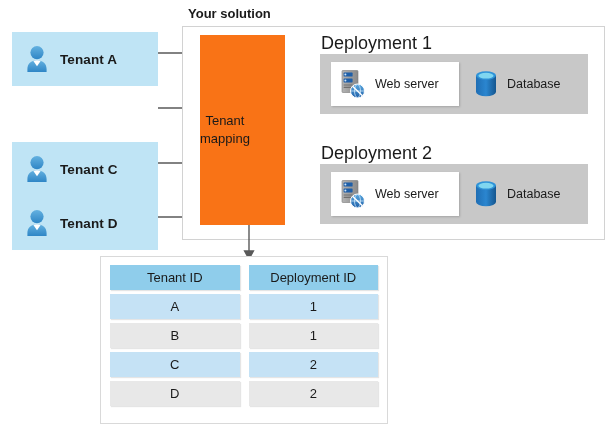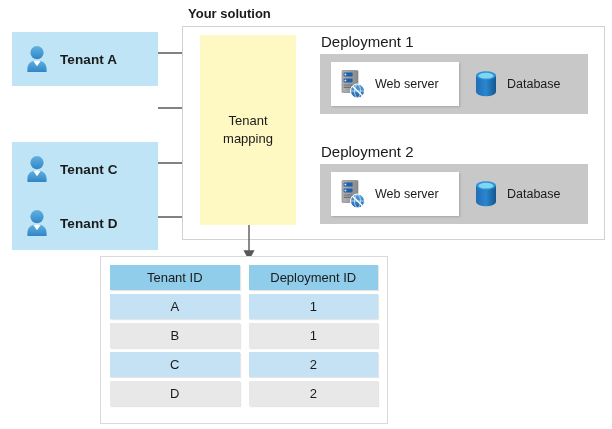--- a/index.html
+++ b/index.html
@@ -63,37 +63,37 @@
     border: 1px solid #d2d2d2;
     background: #ffffff;
     box-sizing: border-box;
   }
 
   
   .mapping-box {
     position: absolute;
     left: 200px;
     top: 35px;
-    width: 96px;
+    width: 85px;
     height: 190px;
-    background: #fef9c3;
-    display: flex;
-    align-items: center;
-    justify-content: center;
+    background: #f97316;
+    display: flex;
+    align-items: center;
+    justify-content: flex-start;
     text-align: center;
     font-size: 13px;
     color: #1a1a1a;
     line-height: 1.35;
     box-sizing: border-box;
   }
 
   
   .deployment-title {
     position: absolute;
-    font-size: 15px;
+    font-size: 18px;
     color: #1a1a1a;
     white-space: nowrap;
   }
   .deployment-box {
     position: absolute;
     left: 320px;
     width: 268px;
     height: 60px;
     background: #c8c8c8;
     box-sizing: border-box;

